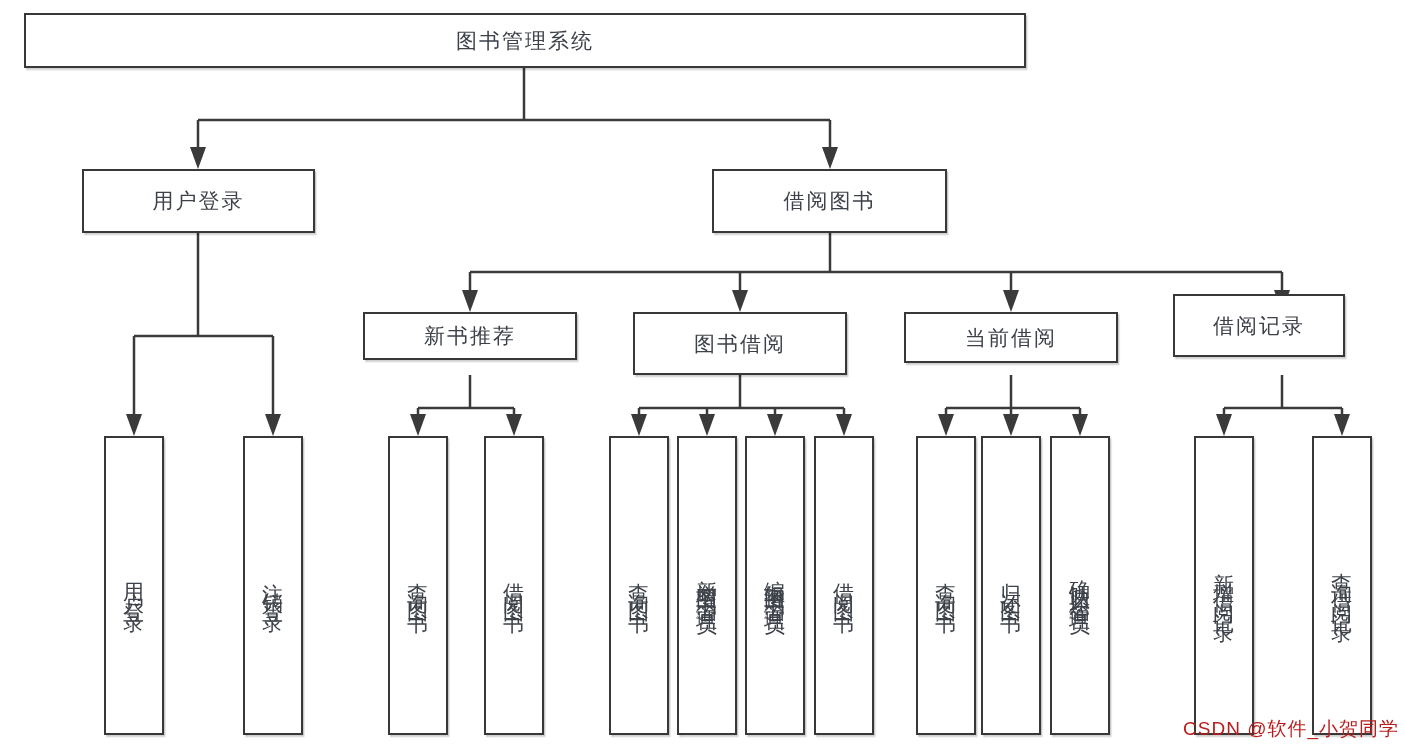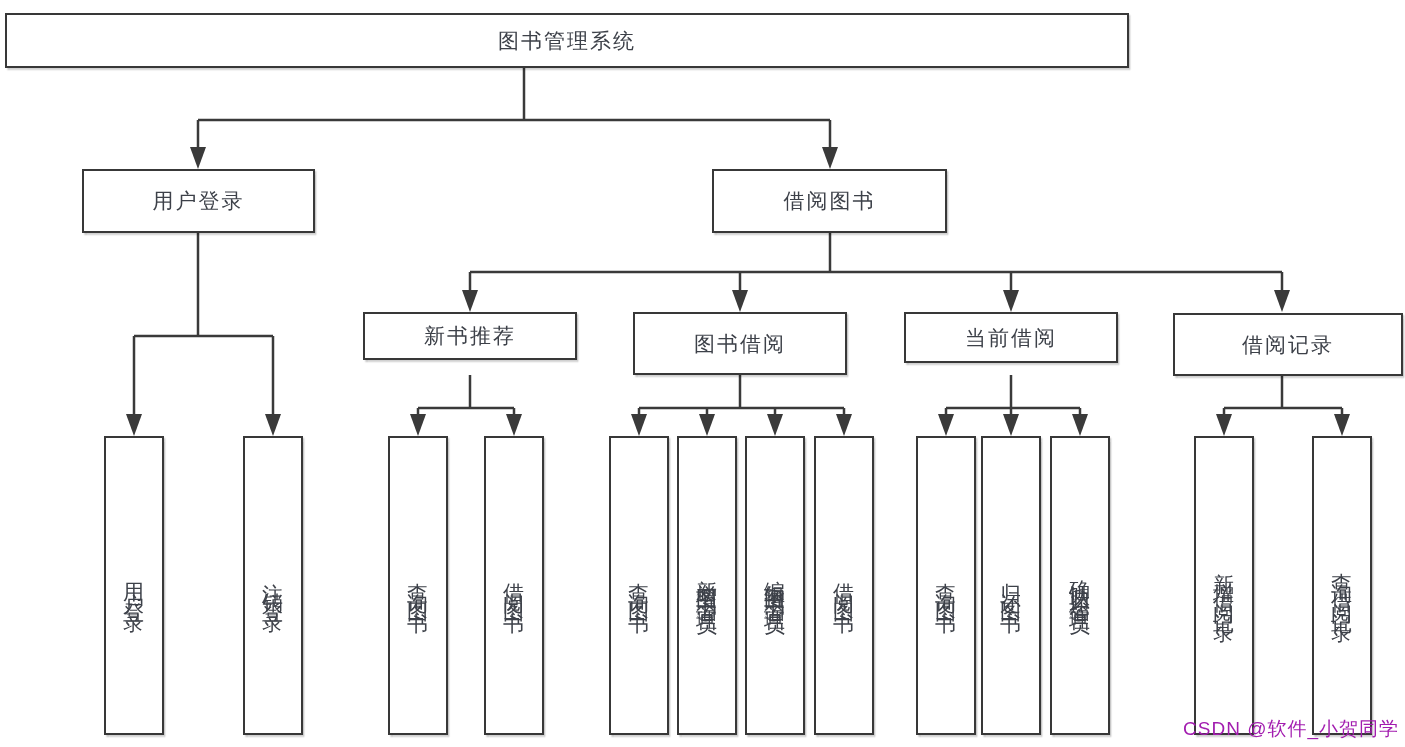--- a/index.html
+++ b/index.html
@@ -28,21 +28,21 @@
   .node.h span{letter-spacing:2px;white-space:nowrap;}
   .node.leaf span{
     writing-mode:vertical-rl;
     letter-spacing:10px;
     line-height:1;
   }
   .node.leaf.tight span{letter-spacing:5px;}
   .watermark{
     position:absolute;
     right:6px;bottom:5px;
-    color:#a21caf;
+    color:#b91c1c;
     font-size:19px;
     letter-spacing:1px;
     z-index:5;
     white-space:nowrap;
   }
 </style>
 </head>
 <body>
 
 <div class="canvas">
@@ -113,41 +113,41 @@
 
       <polygon points="938,414 954,414 946,436"></polygon>
       <polygon points="1003,414 1019,414 1011,436"></polygon>
       <polygon points="1072,414 1088,414 1080,436"></polygon>
 
       <polygon points="1216,414 1232,414 1224,436"></polygon>
       <polygon points="1334,414 1350,414 1342,436"></polygon>
     </g>
   </svg>
 
-  <div class="node h" style="left:5px;top:13px;width:1124px;height:55px">
+  <div class="node h" style="left:24px;top:13px;width:1002px;height:55px">
     <span>图书管理系统</span>
   </div>
 
   <div class="node h" style="left:82px;top:169px;width:233px;height:64px">
     <span>用户登录</span>
   </div>
   <div class="node h" style="left:712px;top:169px;width:235px;height:64px">
     <span>借阅图书</span>
   </div>
 
   <div class="node h" style="left:363px;top:312px;width:214px;height:48px">
     <span>新书推荐</span>
   </div>
   <div class="node h" style="left:633px;top:312px;width:214px;height:63px">
     <span>图书借阅</span>
   </div>
   <div class="node h" style="left:904px;top:312px;width:214px;height:51px">
     <span>当前借阅</span>
   </div>
-  <div class="node h" style="left:1173px;top:313px;width:230px;height:63px">
+  <div class="node h" style="left:1173px;top:294px;width:172px;height:63px">
     <span>借阅记录</span>
   </div>
 
   <div class="node leaf" style="left:104px;top:436px;width:60px;height:299px">
     <span>用户登录</span>
   </div>
   <div class="node leaf" style="left:243px;top:436px;width:60px;height:299px">
     <span>注销登录</span>
   </div>
 

